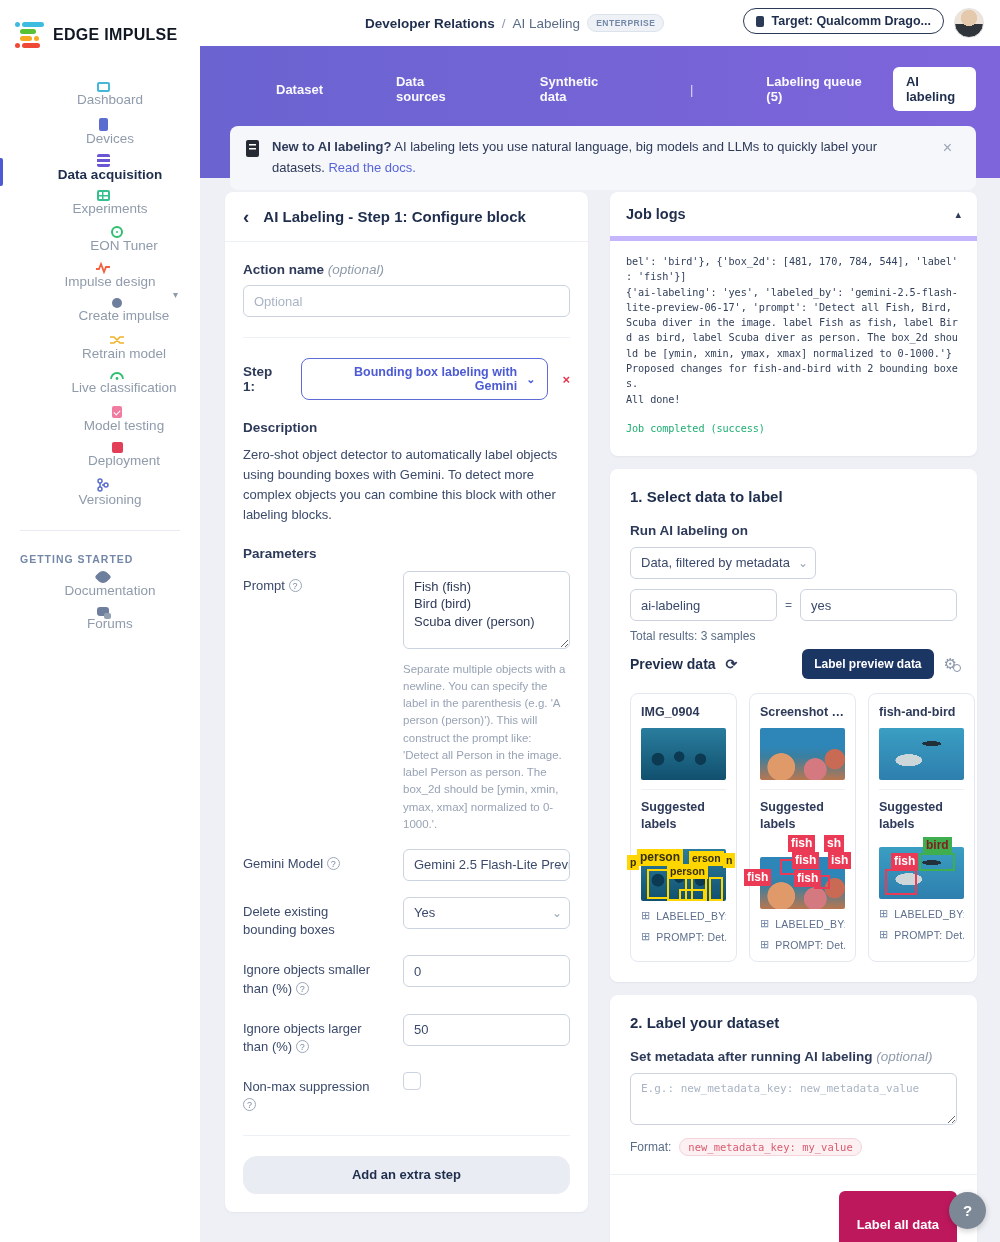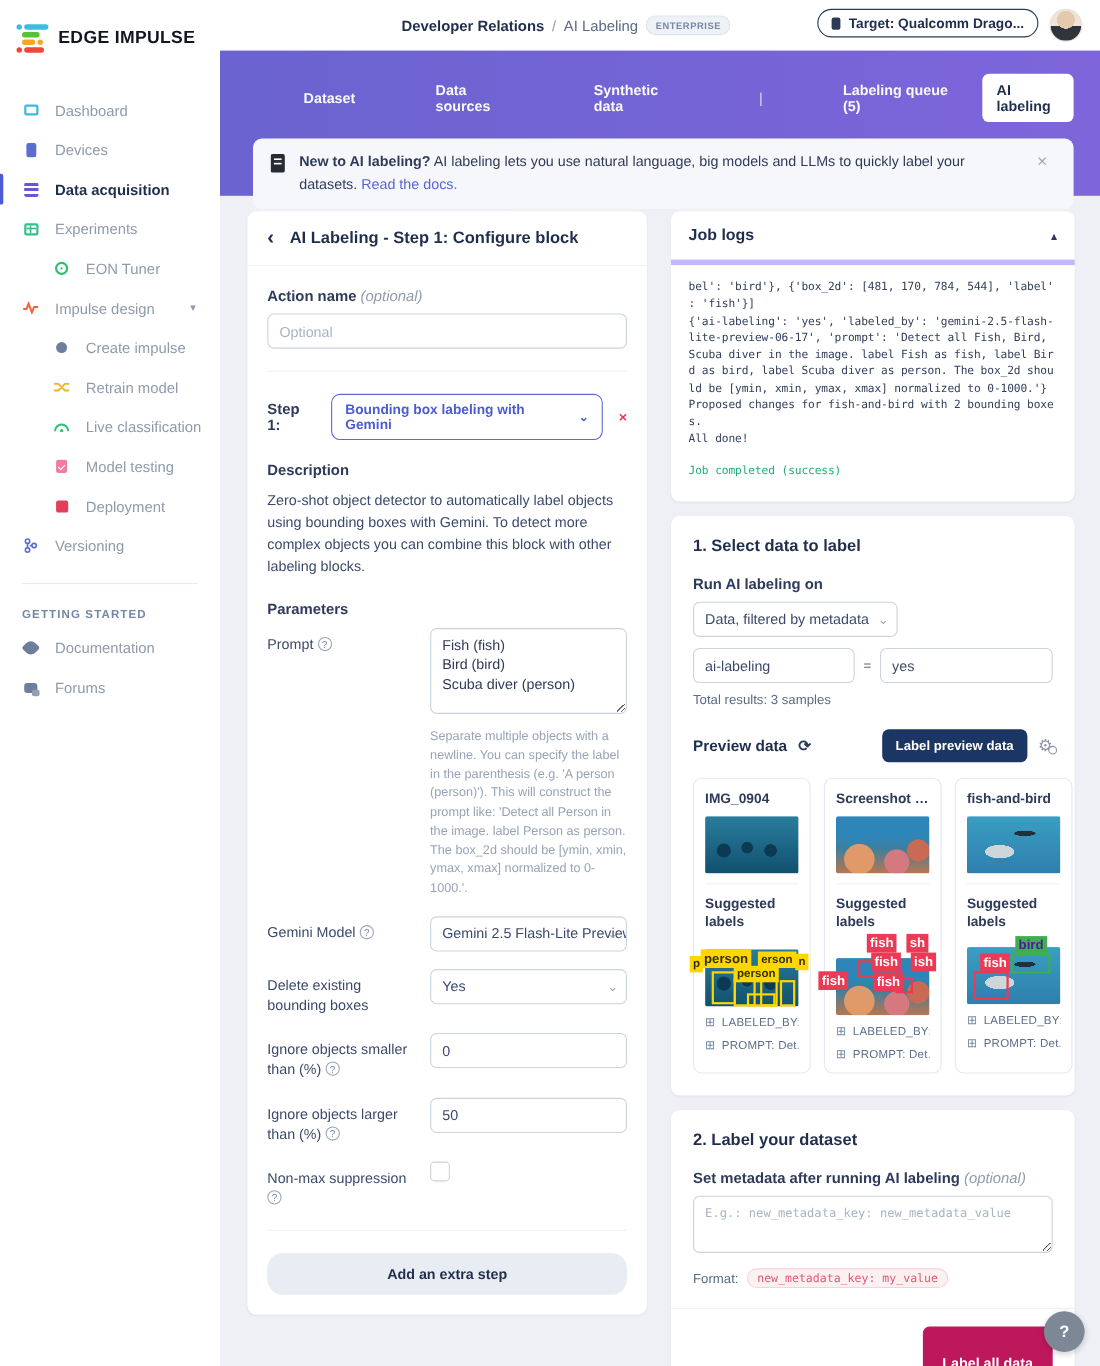--- a/index.html
+++ b/index.html
@@ -14,21 +14,21 @@
 
   
   .sidebar { width: 200px; background: #fff; flex-shrink: 0; padding-top: 14px; }
   .logo { display: flex; align-items: center; gap: 9px; padding: 8px 0 8px 15px; cursor: pointer; }
   .logo-bars { display: flex; flex-direction: column; gap: 2px; }
   .lrow { display: flex; align-items: center; gap: 2px; height: 5px; }
   .ldot { width: 5px; height: 5px; border-radius: 50%; }
   .lbar { height: 5px; border-radius: 3px; }
   .logo-text { font-size: 16px; font-weight: bold; color: #111722; letter-spacing: 0.3px; }
   .nav { margin-top: 26px; }
-  .nav-item { display: flex; align-items: center; height: 36px; padding-left: 20px; font-size: 13.5px; color: #8f9bab; cursor: pointer; position: relative; }
+  .nav-item { display: flex; align-items: center; height: 36px; padding-left: 20px; font-size: 13.5px; color: #8f9bab; cursor: pointer; position: relative; flex-direction: column; }
   .nav-item .nicon { width: 16px; margin-right: 14px; display: inline-flex; align-items: center; justify-content: center; }
   .nav-item.sub { padding-left: 48px; }
   .nav-item.active { color: #1f2e4d; font-weight: bold; }
   .nav-item.active::before { content: ""; position: absolute; left: 0; top: 4px; bottom: 4px; width: 3px; background: #4c5bd4; border-radius: 0 2px 2px 0; }
   .chev-right { margin-left: auto; margin-right: 22px; color: #8f9bab; font-size: 10px; }
   .side-divider { border-top: 1px solid #e8ebf1; margin: 16px 20px 0 20px; }
   .side-section { font-size: 10.5px; font-weight: bold; letter-spacing: 1px; color: #7388a8; padding: 22px 0 6px 20px; }
   
   .ic-monitor { width: 13px; height: 10px; border: 2px solid #44b8d8; border-radius: 2px; }
   .ic-devices { width: 9px; height: 13px; background: #5b6ecf; border-radius: 2px; }
@@ -84,26 +84,26 @@
   .back-ic { font-size: 19px; font-weight: bold; color: #1f2e4d; cursor: pointer; line-height: 1; }
   .cfg-title { font-size: 15px; font-weight: bold; color: #1f2e4d; }
   .cfg-body { padding: 20px 18px 18px 18px; }
   .field-label { font-size: 13.5px; font-weight: bold; color: #2e3a59; margin-bottom: 8px; }
   .opt { font-weight: normal; font-style: italic; color: #8f9bab; }
   .text-input { width: 100%; height: 32px; border: 1px solid #ccd3e0; border-radius: 6px; padding: 0 10px; font-size: 13px; color: #3b4a6b; font-family: "Liberation Sans", sans-serif; }
   .text-input::placeholder { color: #a9b4c4; }
   .hr { border-top: 1px solid #edf0f5; margin: 20px 0; }
   .step-row { display: flex; align-items: center; gap: 14px; }
   .step-label { font-size: 13.5px; font-weight: bold; color: #2e3a59; }
-  .step-pill { display: inline-flex; align-items: center; gap: 9px; border: 1px solid #5c6bd6; color: #4c5bd4; font-weight: bold; font-size: 12.5px; border-radius: 8px; padding: 6px 12px; background: #fff; cursor: pointer; }
+  .step-pill { display: inline-flex; align-items: center; gap: 9px; border: 1px solid #5c6bd6; color: #4c5bd4; font-weight: bold; font-size: 12.5px; border-radius: 8px; padding: 6px 12px; background: #fff; cursor: pointer; text-align: right; }
   .pill-caret { font-size: 11px; }
   .remove-x { margin-left: auto; color: #e8354f; font-weight: bold; font-size: 13px; cursor: pointer; }
   .sec-title { font-size: 13.5px; font-weight: bold; color: #2e3a59; margin: 20px 0 10px; }
   .desc-text { font-size: 13px; color: #3b4a6b; line-height: 1.55; }
-  .form-row { display: flex; margin-bottom: 16px; }
+  .form-row { display: flex; margin-bottom: 16px; gap: 12px; }
   .form-label { width: 148px; flex-shrink: 0; font-size: 13px; color: #3b4a6b; padding-top: 6px; line-height: 1.4; padding-right: 10px; }
   .qmark { display: inline-block; width: 13px; height: 13px; border: 1px solid #9aa6b8; border-radius: 50%; font-size: 9px; line-height: 12px; text-align: center; color: #7a8aa0; vertical-align: 1px; }
   .form-control { flex: 1; min-width: 0; }
   .prompt-area { width: 100%; height: 78px; border: 1px solid #ccd3e0; border-radius: 6px; padding: 6px 10px; font-size: 13px; color: #2e3a59; font-family: "Liberation Sans", sans-serif; line-height: 1.35; resize: vertical; }
   .help-text { font-size: 11.5px; color: #98a3b5; line-height: 1.5; margin-top: 8px; }
   .fake-select { position: relative; border: 1px solid #ccd3e0; border-radius: 6px; height: 32px; line-height: 30px; padding: 0 22px 0 10px; font-size: 13px; color: #3b4a6b; background: #fff; white-space: nowrap; overflow: hidden; cursor: pointer; }
   .sel-caret { position: absolute; right: 7px; top: 0; color: #9aa6b8; font-size: 12px; }
   .checkbox { width: 18px; height: 18px; border: 1px solid #ccd3e0; border-radius: 4px; background: #fff; cursor: pointer; }
   .add-step-btn { width: 100%; background: #e9ecf2; border: none; border-radius: 14px; height: 38px; font-size: 13px; font-weight: bold; color: #1f2e4d; cursor: pointer; font-family: "Liberation Sans", sans-serif; }
 
@@ -116,21 +116,21 @@
   .log-success { color: #1fae73; margin-top: 14px; font-family: inherit; white-space: pre; }
 
   .sel-card { padding: 19px 20px 20px; }
   .big-title { font-size: 15px; font-weight: bold; color: #1f2e4d; margin-bottom: 18px; }
   .run-label { font-size: 13.5px; font-weight: bold; color: #2e3a59; margin-bottom: 9px; }
   .filter-select { width: 186px; margin-bottom: 10px; }
   .kv-row { display: flex; align-items: center; gap: 8px; margin-bottom: 8px; }
   .kv-key { width: 147px; }
   .kv-eq { color: #5a6b85; font-size: 12px; }
   .kv-val { flex: 1; }
-  .total-results { font-size: 12px; color: #5a6b85; margin-bottom: 20px; }
+  .total-results { font-size: 12px; color: #5a6b85; margin-bottom: 6px; }
   .preview-head { display: flex; align-items: center; margin-bottom: 14px; }
   .preview-title { font-size: 14px; font-weight: bold; color: #1f2e4d; }
   .refresh-ic { margin-left: 10px; color: #2e3a59; font-size: 14px; font-weight: bold; cursor: pointer; }
   .label-preview-btn { margin-left: auto; background: #1c3664; color: #fff; border: none; border-radius: 6px; font-size: 12px; font-weight: bold; padding: 8px 12px; cursor: pointer; font-family: "Liberation Sans", sans-serif; }
   .gear-wrap { margin-left: 10px; color: #8a95a8; font-size: 15px; cursor: pointer; position: relative; }
   .gear-wrap::after { content:""; position:absolute; right:-4px; bottom:1px; width:6px; height:6px; border:1.5px solid #8a95a8; border-radius:50%; background:#fff; }
 
   .cards-row { display: flex; gap: 12px; }
   .pcard { width: 107px; border: 1px solid #e4e8f0; border-radius: 8px; padding: 11px 10px 10px; cursor: pointer; background: #fff; }
   .pcard-title { font-size: 12.5px; font-weight: bold; color: #2e3a59; white-space: nowrap; overflow: hidden; text-overflow: ellipsis; margin-bottom: 9px; }
@@ -138,21 +138,21 @@
   .th-divers { background: radial-gradient(circle at 20% 60%, #0c3a52 0 8%, transparent 9%), radial-gradient(circle at 45% 55%, #0c3a52 0 9%, transparent 10%), radial-gradient(circle at 70% 60%, #0c3a52 0 8%, transparent 9%), linear-gradient(180deg, #2a7d9e, #11506e); }
   .th-coral { background: radial-gradient(circle at 25% 75%, #e09a6a 0 18%, transparent 19%), radial-gradient(circle at 65% 80%, #d4797f 0 16%, transparent 17%), radial-gradient(circle at 88% 60%, #c96a54 0 12%, transparent 13%), linear-gradient(180deg, #2e86b8 0 35%, #3a7fa0 55%, #b8764f 100%); }
   .th-fishbird { background: radial-gradient(ellipse 22px 10px at 35% 62%, #cdd6d8 0 60%, transparent 61%), radial-gradient(ellipse 16px 4px at 62% 30%, #22303a 0 60%, transparent 61%), linear-gradient(180deg, #3a9ec2, #2e7fae); }
   .pcard-hr { border-top: 1px solid #edf0f5; margin: 9px 0; }
   .sugg-label { font-size: 12.5px; font-weight: bold; color: #2e3a59; line-height: 1.35; }
   .lthumb { position: relative; width: 100%; height: 52px; border-radius: 2px; }
   .tag { position: absolute; font-weight: bold; padding: 0 3px; font-size: 10.5px; line-height: 15px; white-space: nowrap; z-index: 3; }
   .tag.big { font-size: 12px; line-height: 17px; }
   .tag.yellow { background: #ffd600; color: #33300a; }
   .tag.red { background: #ea3a55; color: #fff; }
-  .tag.green { background: #3fae4e; color: #4c1d95; }
+  .tag.green { background: #3fae4e; color: #7f1d1d; }
   .bbox { position: absolute; z-index: 2; }
   .bbox.yellow { border: 2px solid #ffd600; }
   .bbox.red { border: 2px solid #ea3a55; }
   .bbox.green { border: 2px solid #3fae4e; }
   .meta-row { display: flex; align-items: center; gap: 6px; margin-top: 8px; color: #5d6e8c; }
   .meta-ic { font-size: 11px; color: #7388a8; }
   .meta-text { font-size: 10.5px; letter-spacing: 0.2px; white-space: nowrap; overflow: hidden; }
 
   .lbl-card { padding: 19px 20px 0; }
   .meta-area { width: 100%; height: 52px; border: 1px solid #ccd3e0; border-radius: 6px; padding: 8px 10px; font-family: "DejaVu Sans Mono", monospace; font-size: 11px; color: #3b4a6b; resize: vertical; }

